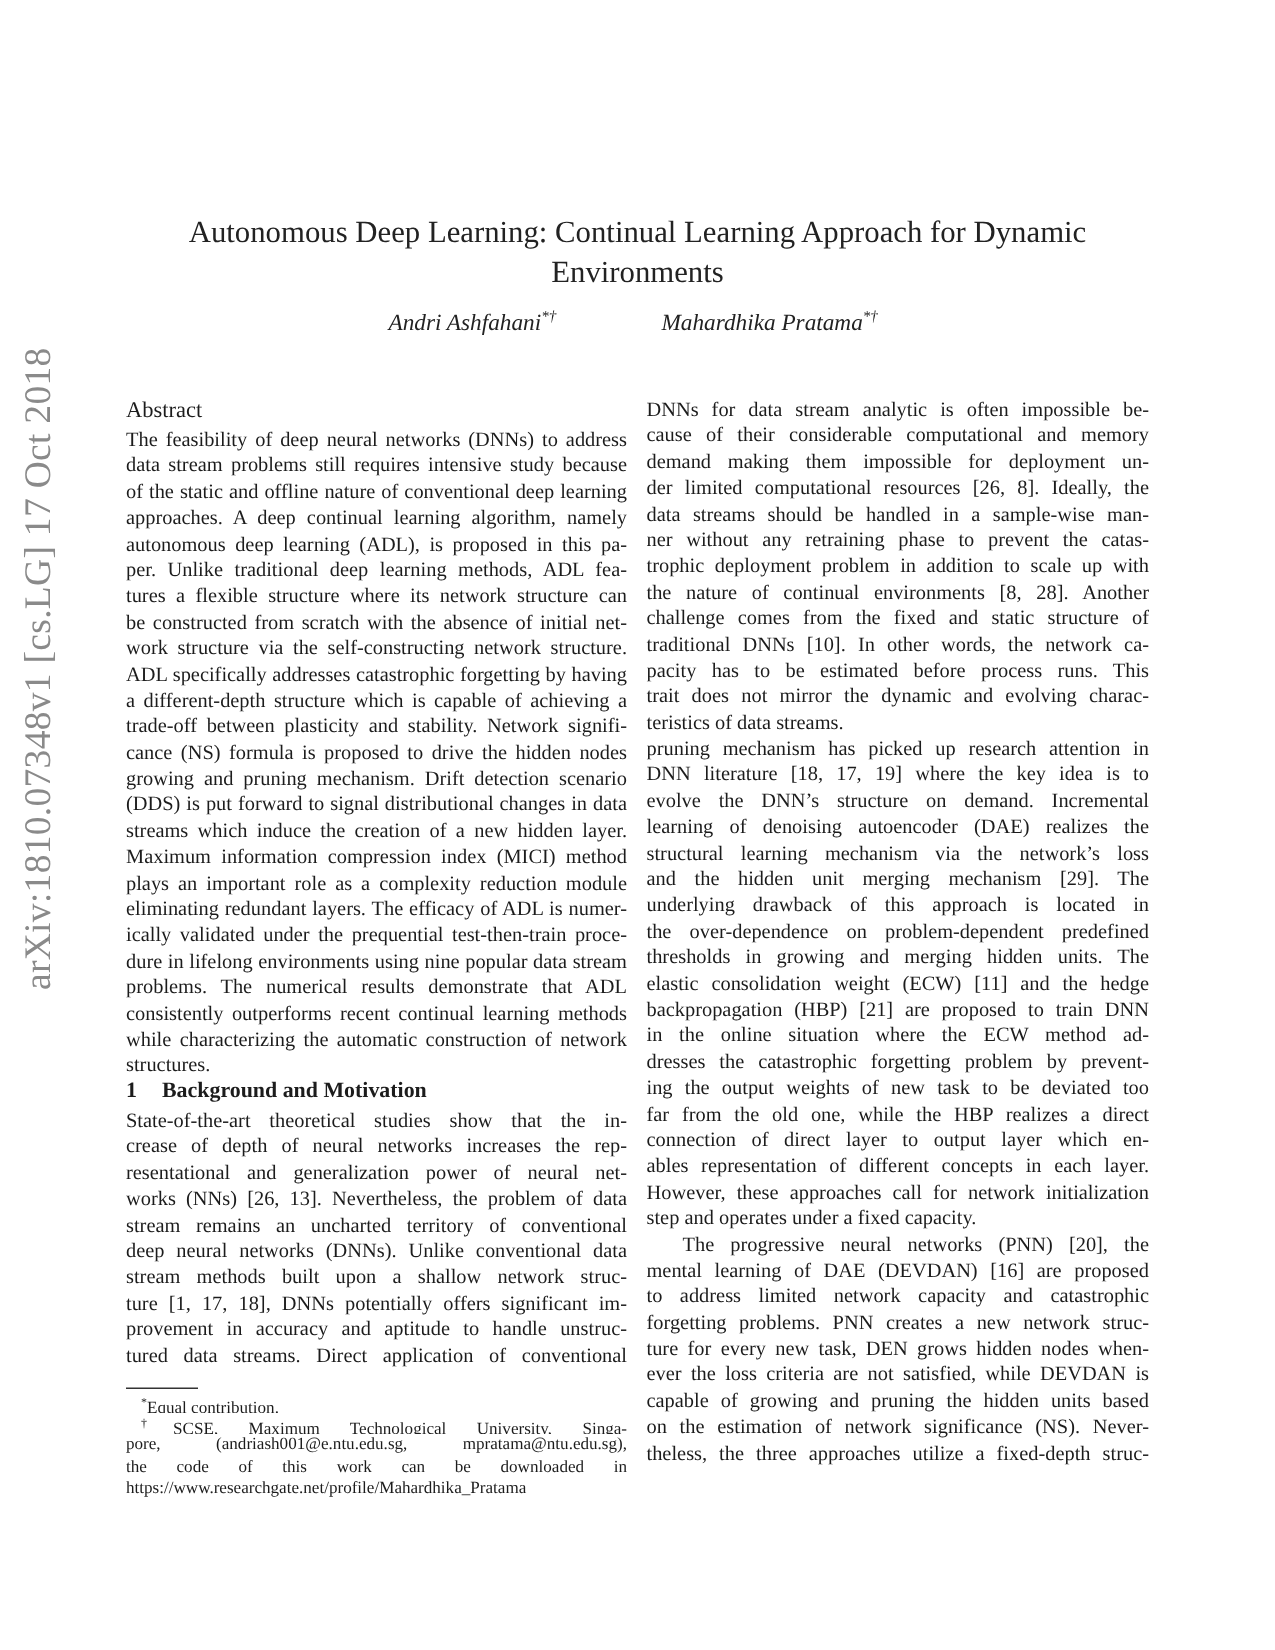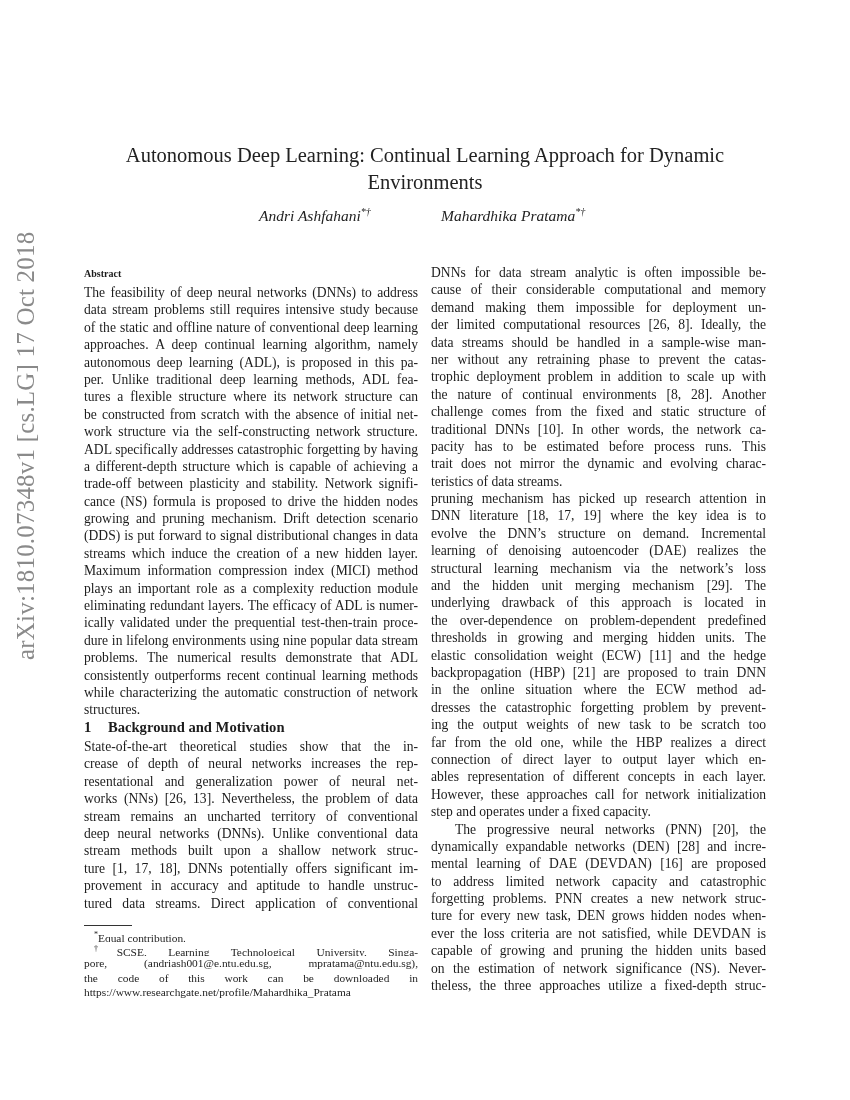--- a/index.html
+++ b/index.html
@@ -13,21 +13,21 @@
   .author sup { font-size:10px; }
   .arxiv { position:absolute; left:12px; top:660px; transform-origin:0 0; transform:rotate(-90deg);
            white-space:nowrap; font-family:"Liberation Serif", serif; font-size:25px; color:#8a8a8a;
            letter-spacing:0.2px; }
   .col { position:absolute; font-family:"Liberation Serif", serif; font-size:13.6px; color:#1c1c1c; }
   .col-left { left:84px; width:334px; }
   .col-right { left:431px; width:335px; }
   .ln { height:17.4px; line-height:17.4px; white-space:nowrap; text-align:justify; text-align-last:justify; overflow:hidden; }
   .ln.last { text-align-last:left; }
   .ln.indent { padding-left:24px; }
-  .abs-head { font-weight:bold; font-size:10px; height:20px; line-height:20px; }
+  .abs-head { font-weight:normal; font-size:15px; height:20px; line-height:20px; }
   .sec-head { font-weight:bold; font-size:14.6px; height:22px; line-height:22px; }
   .sec-head .num { display:inline-block; width:24px; }
   .footrule { position:absolute; left:84px; top:925px; width:48px; height:1px; background:#333; }
   .foot { position:absolute; left:84px; width:334px; top:928px; font-family:"Liberation Serif", serif;
           font-size:11.4px; color:#1c1c1c; }
   .foot .ln { height:14.2px; line-height:14.2px; }
   .foot sup { font-size:8px; }
 </style>
 </head>
 <body>
@@ -90,21 +90,21 @@
       <div class="ln">ture [1, 17, 18], DNNs potentially offers significant im-</div>
       <div class="ln">provement in accuracy and aptitude to handle unstruc-</div>
       <div class="ln">tured data streams.  Direct application of conventional</div>
     </div>
 </div>
 
 <div class="footrule"></div>
 <div class="foot">
   <div class="ln last" style="padding-left:10px;"><sup>*</sup><span>Equal contribution.</span></div>
   <div id="foot-affil">
-      <div class="ln" style="padding-left: 10px;"><sup>†</sup><span>SCSE,    Learning    Technological    University,    Singa-</span></div>
+      <div class="ln" style="padding-left: 10px;"><sup>†</sup><span>SCSE,    Maximum    Technological    University,    Singa-</span></div>
       <div class="ln">pore,    (andriash001@e.ntu.edu.sg,    mpratama@ntu.edu.sg),</div>
       <div class="ln">the   code   of   this   work   can   be   downloaded   in</div>
       <div class="ln last">https://www.researchgate.net/profile/Mahardhika_Pratama</div>
     </div>
 </div>
 
 <div class="col col-right" style="top:264px">
   <div id="r-p1">
       <div class="ln">DNNs for data stream analytic is often impossible be-</div>
       <div class="ln">cause of their considerable computational and memory</div>
@@ -127,30 +127,29 @@
       <div class="ln">learning of denoising autoencoder (DAE) realizes the</div>
       <div class="ln">structural learning mechanism via the network’s loss</div>
       <div class="ln">and the hidden unit merging mechanism [29].  The</div>
       <div class="ln">underlying drawback of this approach is located in</div>
       <div class="ln">the over-dependence on problem-dependent predefined</div>
       <div class="ln">thresholds in growing and merging hidden units.  The</div>
       <div class="ln">elastic consolidation weight (ECW) [11] and the hedge</div>
       <div class="ln">backpropagation (HBP) [21] are proposed to train DNN</div>
       <div class="ln">in the online situation where the ECW method ad-</div>
       <div class="ln">dresses the catastrophic forgetting problem by prevent-</div>
-      <div class="ln">ing the output weights of new task to be scratch too</div>
+      <div class="ln">ing the output weights of new task to be deviated too</div>
       <div class="ln">far from the old one, while the HBP realizes a direct</div>
       <div class="ln">connection of direct layer to output layer which en-</div>
       <div class="ln">ables representation of different concepts in each layer.</div>
       <div class="ln">However, these approaches call for network initialization</div>
       <div class="ln last">step and operates under a fixed capacity.</div>
     </div>
   <div id="r-p3">
       <div class="ln indent">The progressive neural networks (PNN) [20], the</div>
-      <div class="ln">dynamically expandable networks (DEN) [28] and incre-</div>
       <div class="ln">mental learning of DAE (DEVDAN) [16] are proposed</div>
       <div class="ln">to address limited network capacity and catastrophic</div>
       <div class="ln">forgetting problems. PNN creates a new network struc-</div>
       <div class="ln">ture for every new task, DEN grows hidden nodes when-</div>
       <div class="ln">ever the loss criteria are not satisfied, while DEVDAN is</div>
       <div class="ln">capable of growing and pruning the hidden units based</div>
       <div class="ln">on the estimation of network significance (NS). Never-</div>
       <div class="ln">theless, the three approaches utilize a fixed-depth struc-</div>
     </div>
 </div>

